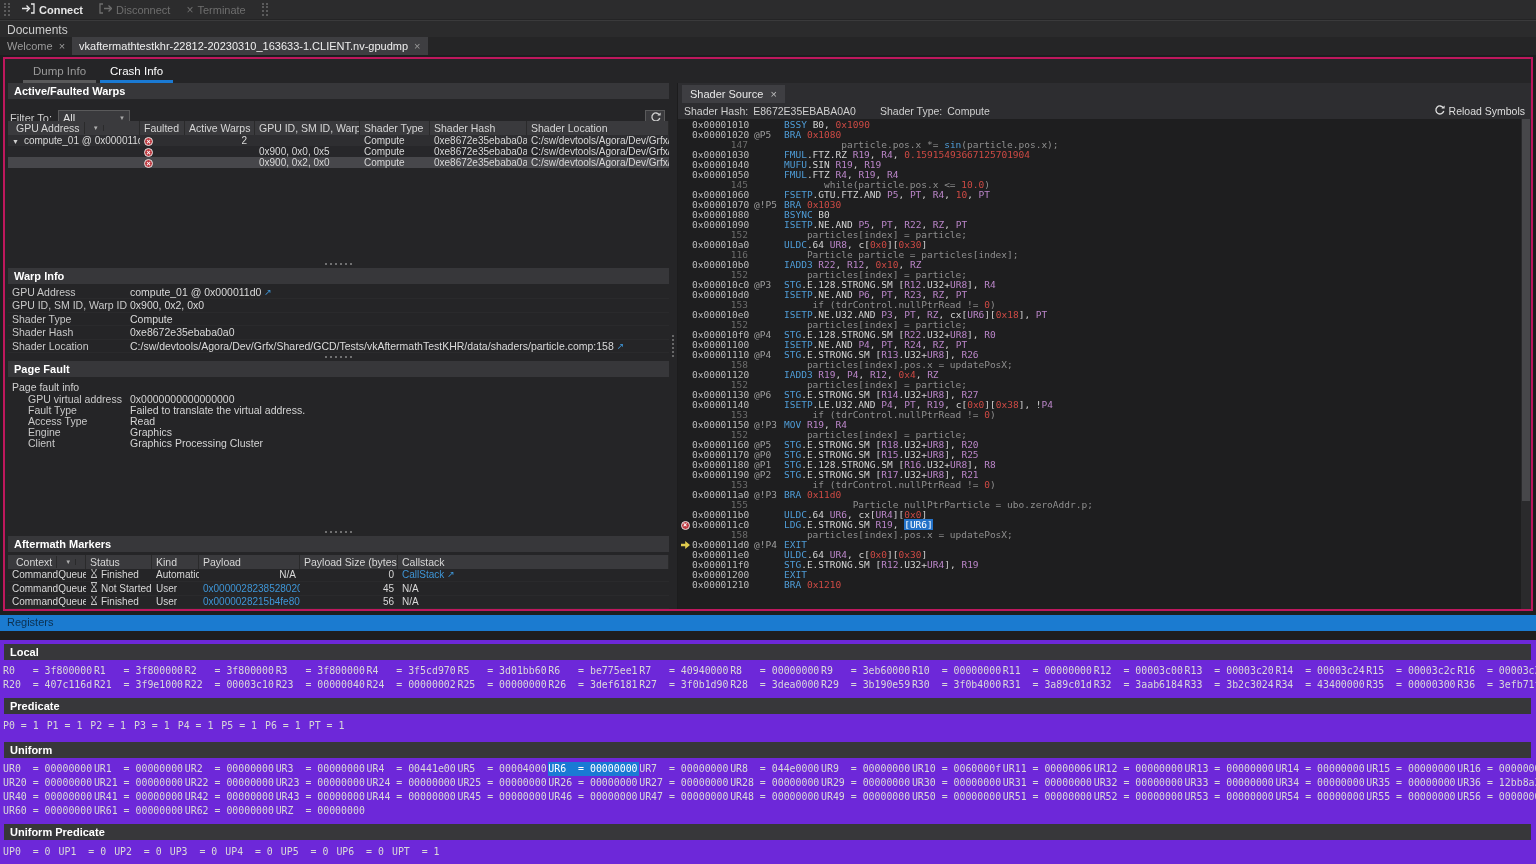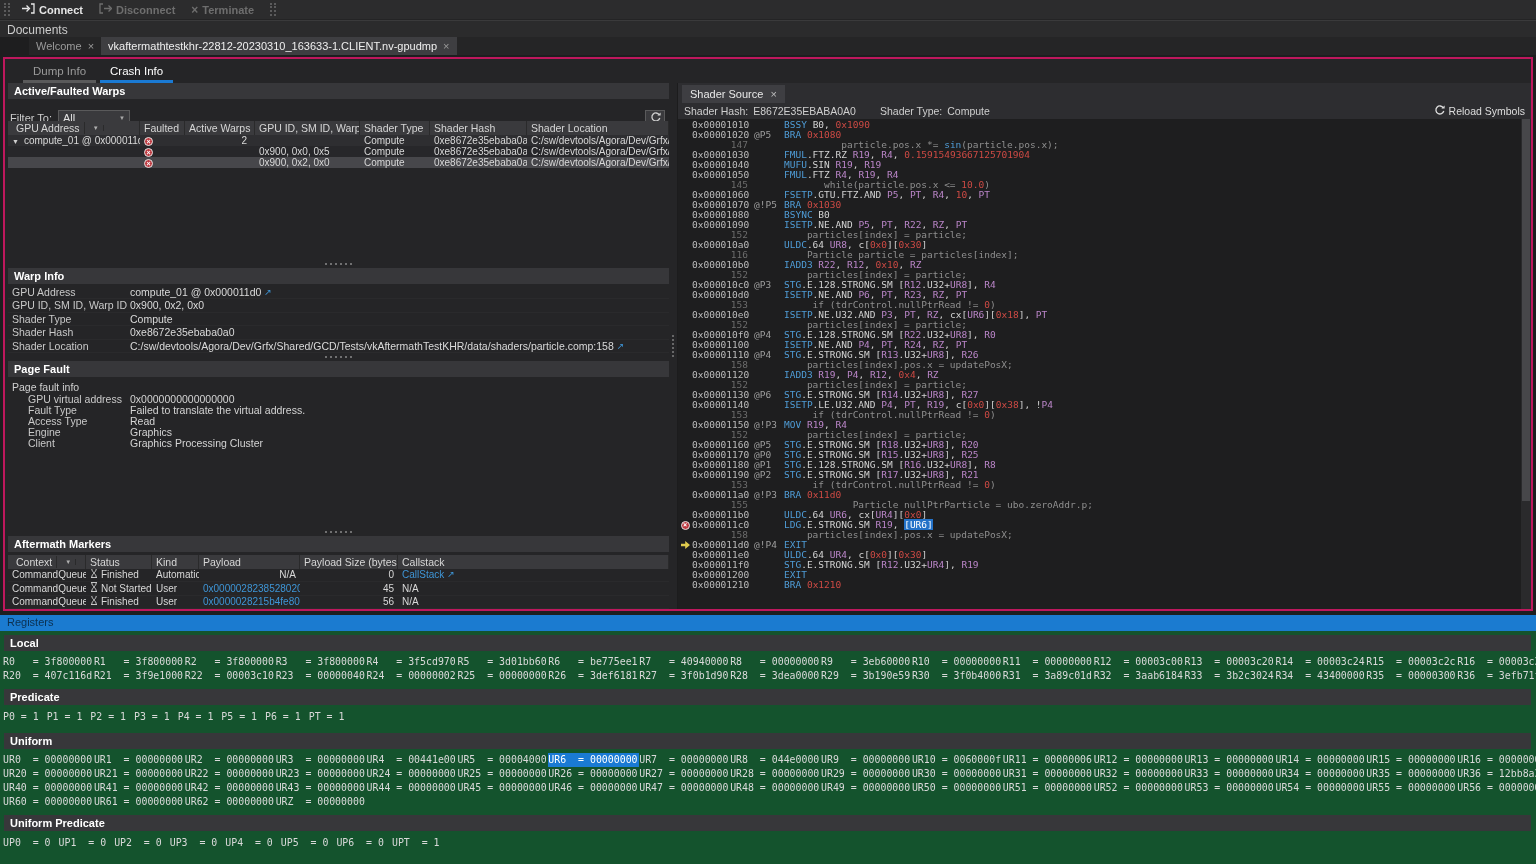--- a/index.html
+++ b/index.html
@@ -6,28 +6,28 @@
   html,body { width:1536px; height:864px; overflow:hidden; background:#1e1e1f;
     font-family:"Liberation Sans","DejaVu Sans",sans-serif; color:#d4d4d4; }
   .app { display:flex; flex-direction:column; width:1536px; height:864px; }
 
   
   .toolbar { height:20px; background:#2c2c2d; display:flex; align-items:center; gap:4px;
     font-size:11px; border-bottom:1px solid #242425; flex:none; }
   .grip { width:6px; height:13px; border-left:2px dotted #5b5b5c; border-right:2px dotted #5b5b5c; margin:0 4px; }
   .tbtn { display:flex; align-items:center; gap:4px; background:none; border:none; color:#e6e6e6;
     font-size:11px; font-weight:bold; padding:2px 8px 2px 4px; font-family:inherit; }
-  .tbtn.disabled { color:#6e6e6e; font-weight:bold; }
+  .tbtn.disabled { color:#6e6e6e; font-weight:normal; }
   .tbtn .xglyph { font-size:12px; line-height:10px; }
 
   
   .docs-header { height:17px; background:#2b2b2c; border-top:1px solid #3a3a3b; font-size:12px;
     color:#cccccc; padding:2px 0 0 7px; flex:none; }
   .doc-tabs { height:18px; background:#252526; display:flex; align-items:flex-end; padding-left:0;
-    font-size:11px; flex:none;margin-left:29px; }
+    font-size:11px; flex:none; }
   .doc-tab { display:flex; align-items:center; gap:6px; padding:2px 7px; color:#9a9a9a; height:18px; }
   .doc-tab.active { background:#3e3e41; color:#efefef; }
   .doc-tab .close { color:#9a9a9a; font-size:11px; }
 
   
   .crash-panel { margin:2px 3px 0 3px; border:2px solid #be185d; height:554px; background:#252527;
     display:flex; flex-direction:column; flex:none; }
   .crash-tabs { height:24px; display:flex; gap:4px; padding-left:18px; padding-top:4px; flex:none; }
   .crash-tab { font-size:11.5px; color:#9a9a9a; padding:2px 10px 0 10px; position:relative; }
   .crash-tab .bar { position:absolute; left:0; right:0; bottom:0; height:3px; background:#5a5a5b; }
@@ -111,23 +111,23 @@
   .cl .txt { white-space:pre; }
   .tok-op { color:#4f9cd6; } .tok-reg { color:#bb86c9; } .tok-num { color:#cd4a44; }
   .tok-plain { color:#d2d2d2; } .tok-src { color:#8f8f8f; } .tok-fn { color:#4f9cd6; }
   .tok-sel { background:#2472c8; color:#ffffff; }
   .crash-mk { width:9px; height:9px; border-radius:50%; background:#bf3a41; border:1px solid #e3e3e3;
     color:#fff; font-size:7px; line-height:7px; text-align:center; font-weight:bold; }
   .vscroll { position:absolute; right:0; top:0; bottom:0; width:10px; background:#2a2a2c; }
   .vscroll .thumb { position:absolute; top:0; left:1px; right:1px; height:78%; background:#47474a; }
 
   
-  .registers { flex:1; margin-top:4px; display:flex; flex-direction:column; min-height:0; }
+  .registers { flex:1; margin-top:4px; display:flex; flex-direction:column; min-height:0;gap:9px; }
   .reg-title { height:16px; background:#1b7bd0; color:#0c3050; font-size:11px; padding:1px 0 0 7px; flex:none; }
-  .reg-body { flex:1; background:#14532d; padding:4px 4px 0 3px; overflow:hidden;
+  .reg-body { flex:1; background:#6d28d9; padding:4px 4px 0 3px; overflow:hidden;
     font-family:"DejaVu Sans Mono","Liberation Mono",monospace; }
   .reg-sec-h { background:#37373a; color:#ffffff; font-weight:bold; font-size:11px; padding:2px 6px;
     height:16px; margin:6px 1px 4px 1px; font-family:"Liberation Sans","DejaVu Sans",sans-serif; }
   .reg-sec-h:first-child { margin-top:0; }
   .reg-grid { display:grid; grid-template-columns:repeat(17,90.9px); font-size:9.9px; line-height:14px;
     color:#d9d9d9; white-space:pre; }
   .reg-inline { display:flex; font-size:9.9px; line-height:14px; color:#d9d9d9; white-space:pre; padding:1px 0 3px 0; }
   .reg-inline span { margin-right:8px; }
   .reg-item.hl { background:#1a7ad4; color:#ffffff; }
 </style>

